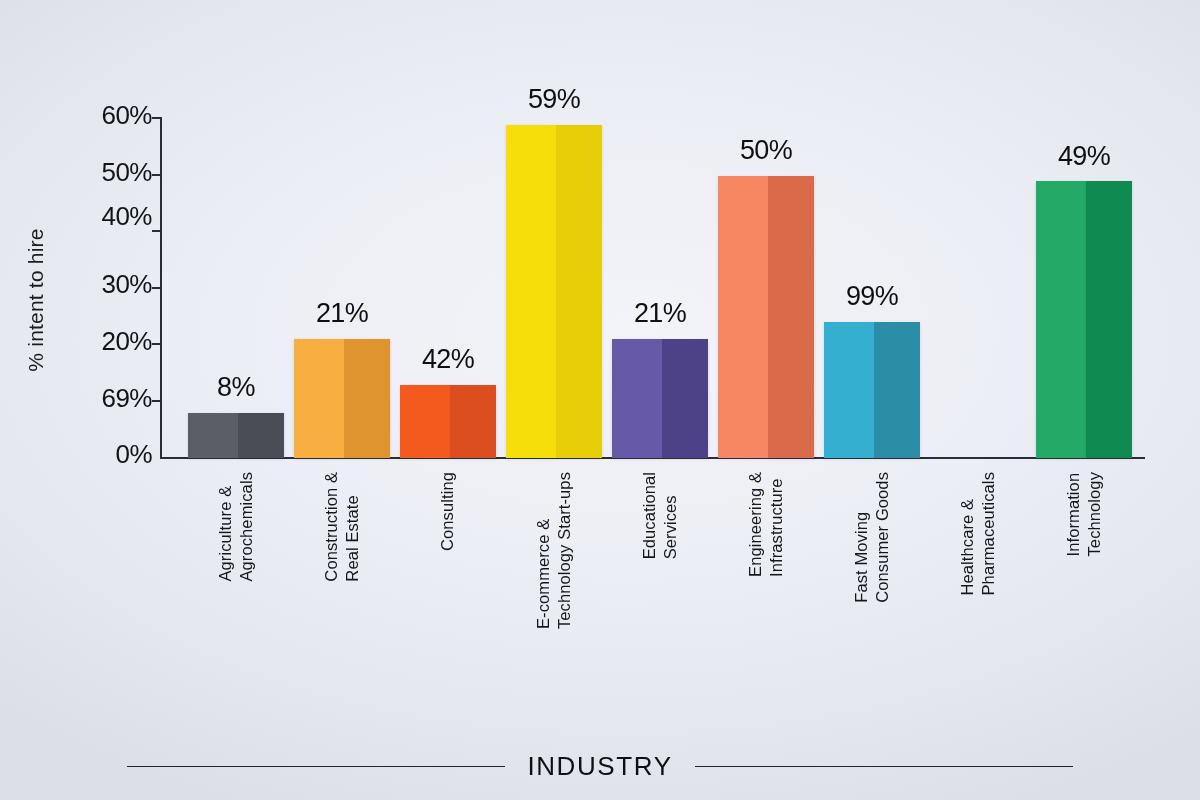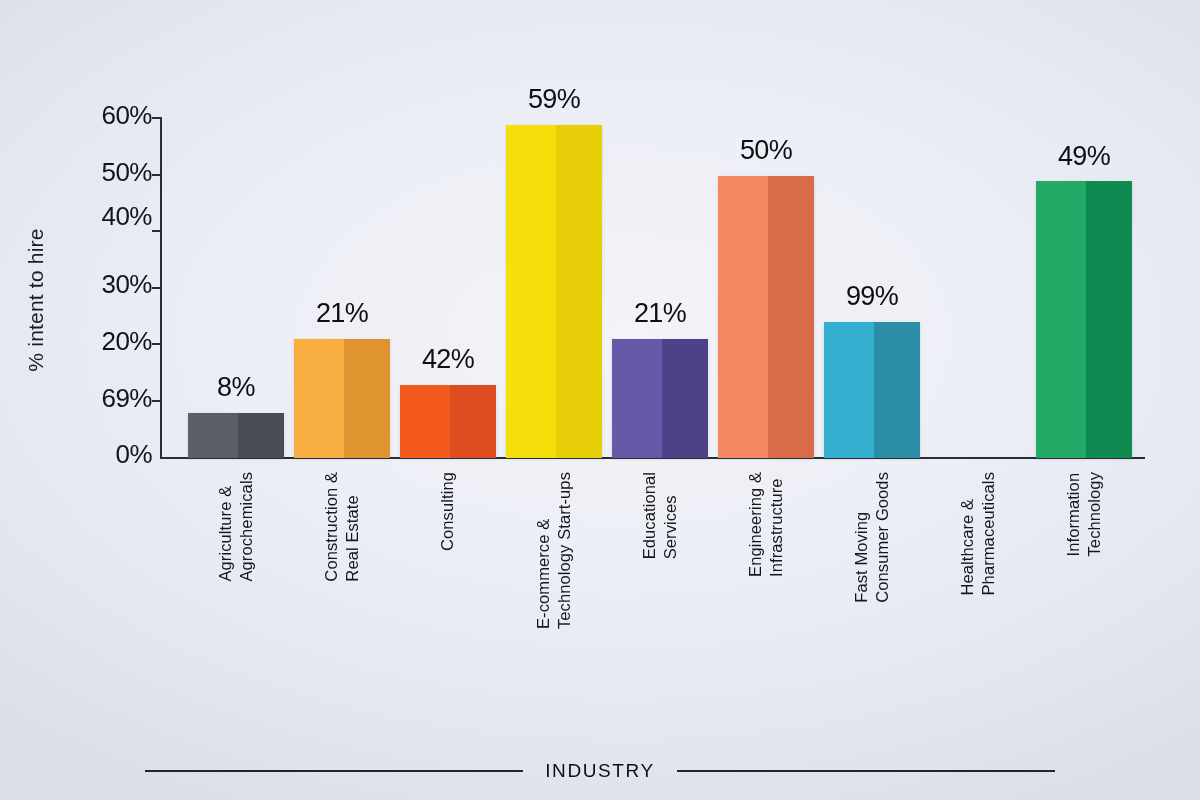--- a/index.html
+++ b/index.html
@@ -66,21 +66,21 @@
 
   
   .x-title-band{
     position:absolute; left:0; bottom:18px; width:1200px;
     display:flex; align-items:center; justify-content:center; gap:22px;
   }
   .x-rule{ height:1.5px; background:#23252c; }
   .x-rule.left{ width:378px; }
   .x-rule.right{ width:378px; }
   .x-title{
-    font-size:19px; letter-spacing:1.6px; color:#0d0f14; white-space:nowrap;
+    font-size:26px; letter-spacing:1.6px; color:#0d0f14; white-space:nowrap;
   }
 </style>
 </head>
 <body>
 
 <div id="chart-root">
 
   <div class="y-axis-title">% intent to hire</div>
 
   <div class="y-ticks-wrap" id="yticks">

